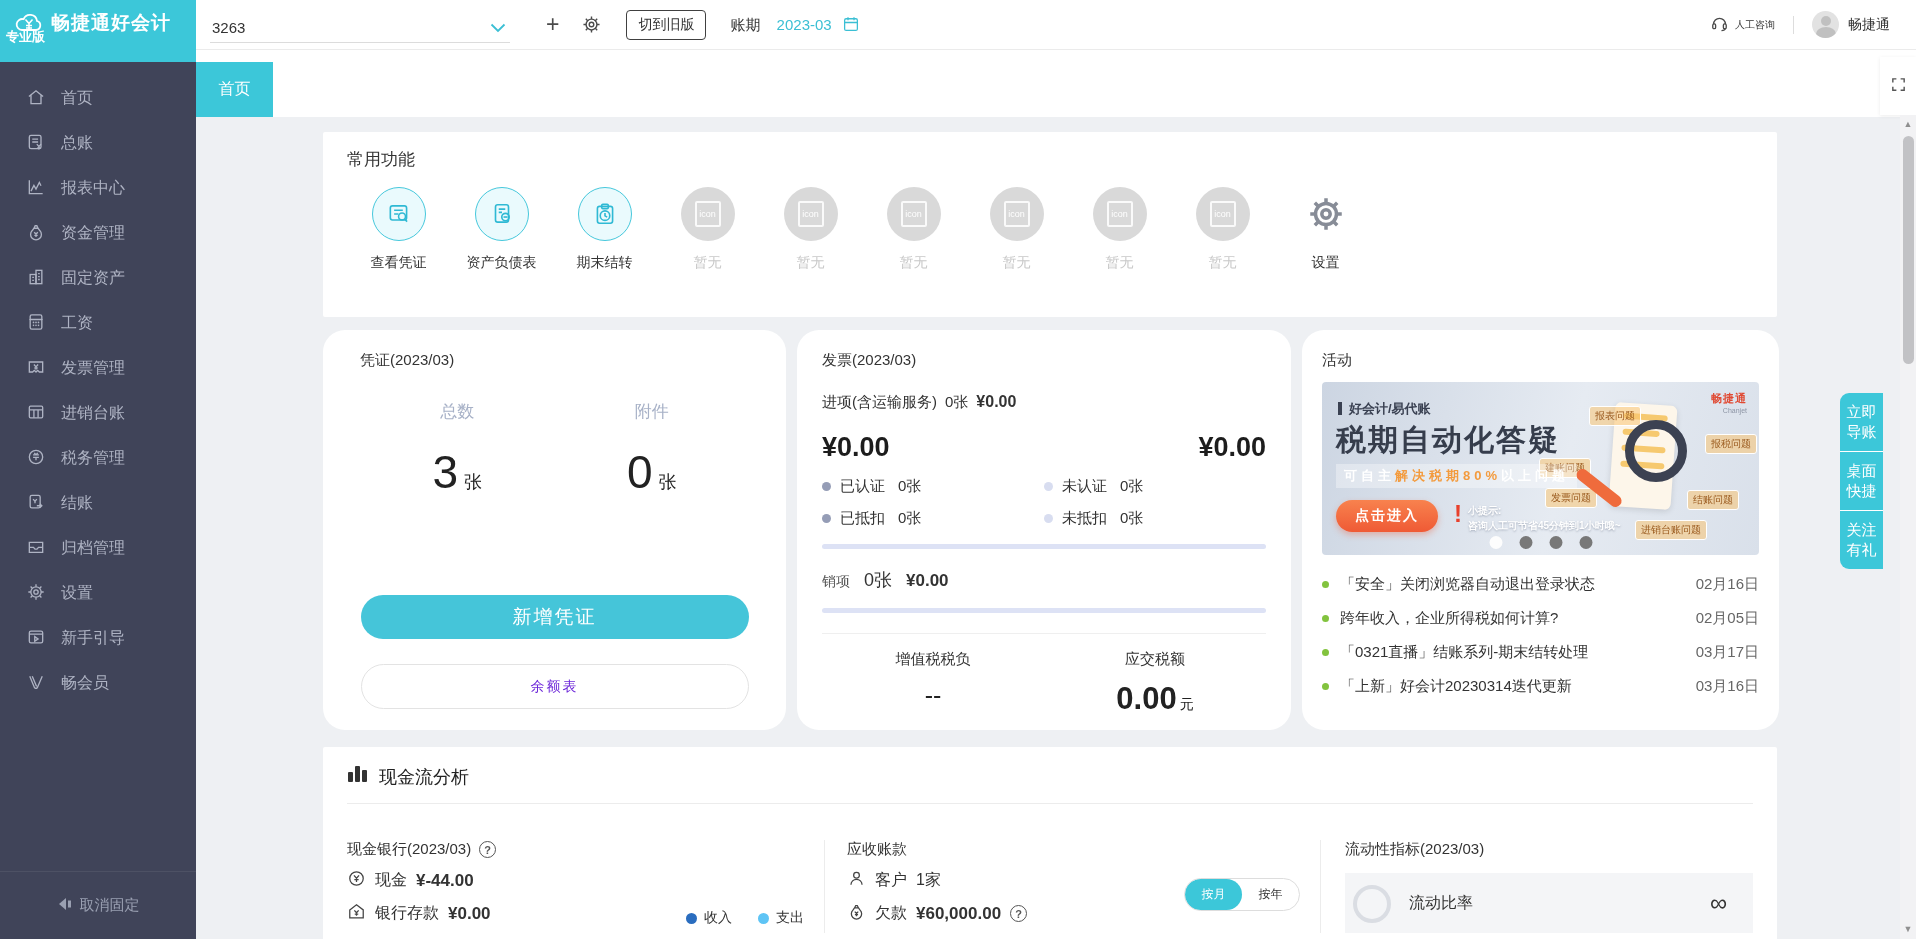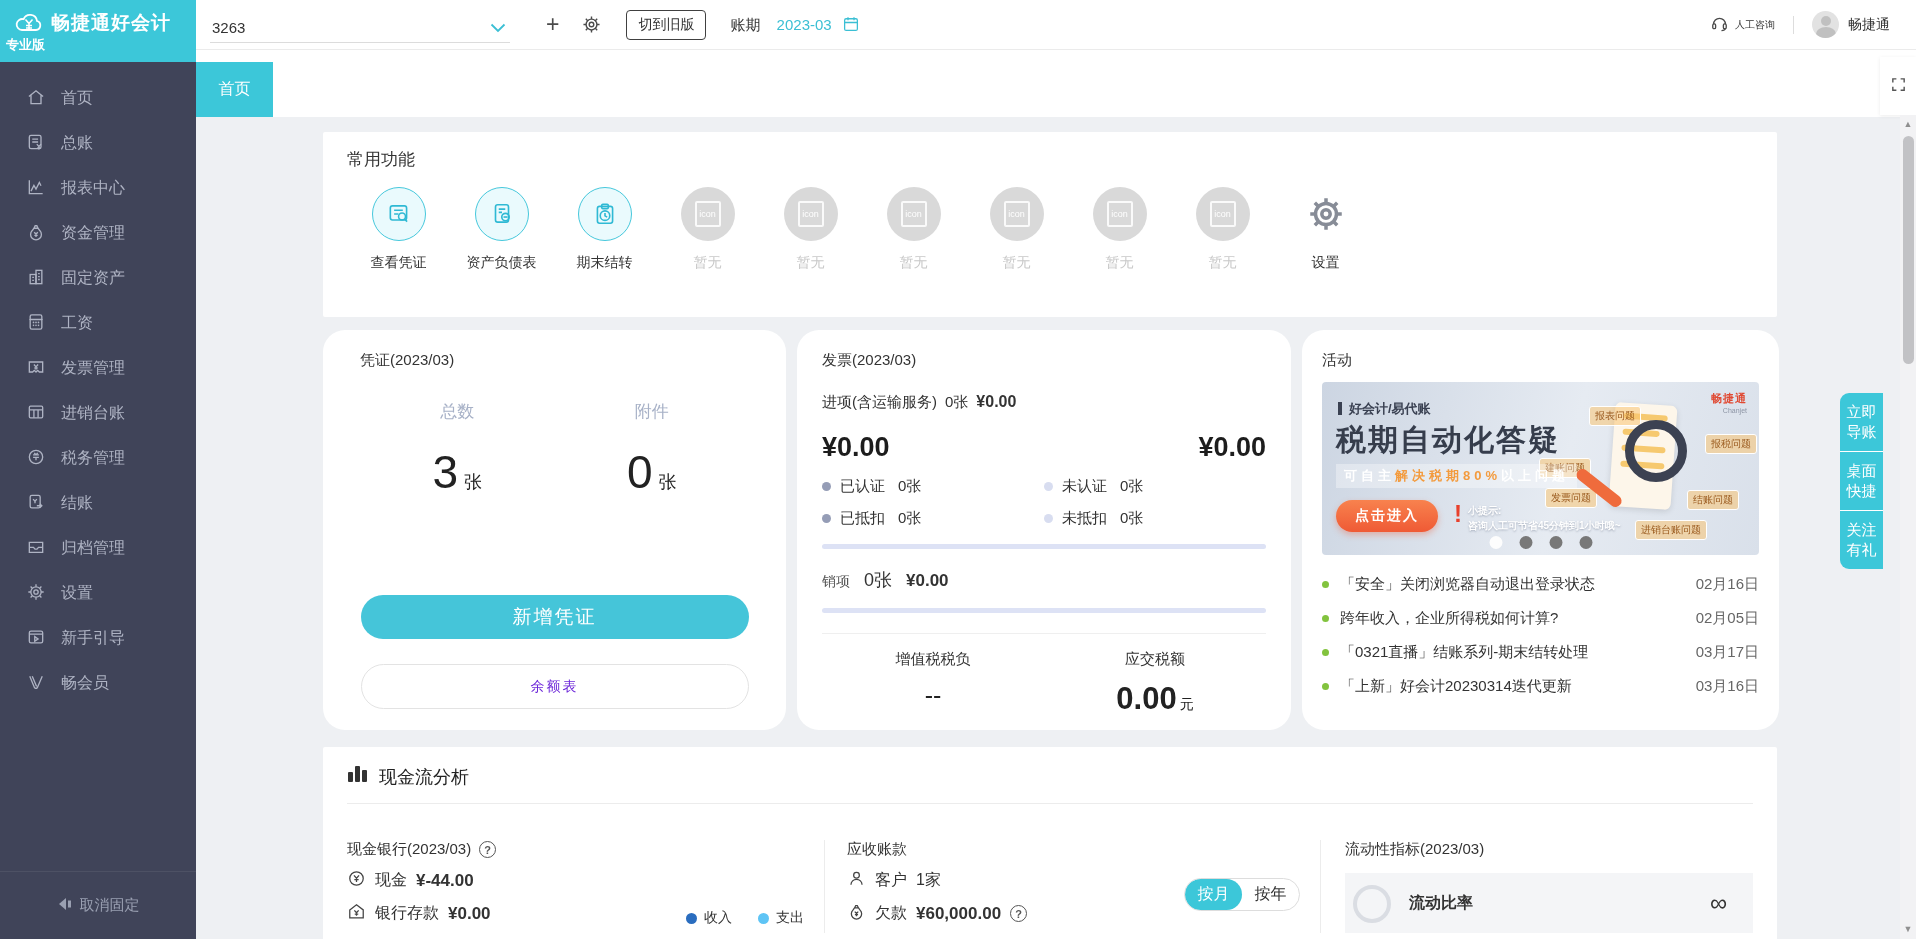--- a/index.html
+++ b/index.html
@@ -5,21 +5,21 @@
   html,body{margin:0;padding:0;width:1916px;height:939px;overflow:hidden;
     font-family:"Liberation Sans","DejaVu Sans",sans-serif;background:#eef0f3;color:#333;}
   *{box-sizing:border-box;}
   .app{display:flex;width:1916px;height:939px;}
 
   
   .sidebar{width:196px;background:#404459;display:flex;flex-direction:column;flex-shrink:0;}
   .logo{height:62px;background:#3cc7d9;color:#fff;position:relative;padding:10px 8px 0 14px;}
   .logo-row{display:flex;align-items:center;gap:7px;}
   .logo-title{font-size:19px;font-weight:bold;letter-spacing:1px;white-space:nowrap;}
-  .logo-sub{position:absolute;left:6px;bottom:8px;font-size:13px;font-weight:bold;}
+  .logo-sub{position:absolute;left:6px;bottom:16px;font-size:13px;font-weight:bold;}
   .nav{flex:1;padding-top:14px;}
   .nav-item{display:flex;align-items:center;gap:15px;height:45px;padding-left:26px;
     color:#aeb3c3;font-size:16px;cursor:pointer;}
   .nav-item svg{flex-shrink:0;}
   .unpin{height:68px;display:flex;align-items:center;justify-content:center;gap:6px;
     color:#9aa0b2;font-size:15px;border-top:1px solid rgba(255,255,255,.07);cursor:pointer;}
 
   
   .main{flex:1;display:flex;flex-direction:column;min-width:0;position:relative;}
   .topbar{height:50px;background:#fff;border-bottom:1px solid #ebebeb;display:flex;
@@ -147,27 +147,27 @@
   .cf-title{font-size:15px;color:#333;display:flex;align-items:center;gap:8px;}
   .cf-row{display:flex;align-items:center;gap:9px;margin-top:10px;font-size:16px;color:#333;}
   .cf-row b{font-size:17px;}
   .help{width:17px;height:17px;border:1.5px solid #555;border-radius:50%;display:inline-flex;
     align-items:center;justify-content:center;font-size:11px;font-weight:bold;color:#555;cursor:pointer;}
   .legend{display:flex;align-items:flex-end;gap:26px;margin-left:auto;padding-bottom:6px;font-size:14px;color:#333;}
   .legend .li{display:flex;align-items:center;gap:7px;}
   .legend .ld{width:11px;height:11px;border-radius:50%;}
   .toggle{margin-left:auto;margin-top:38px;display:flex;height:33px;border:1px solid #ddd;border-radius:17px;
     overflow:hidden;background:#fff;align-self:flex-start;}
-  .toggle span{width:57px;display:flex;align-items:center;justify-content:center;font-size:16px;cursor:pointer;color:#333;}
+  .toggle span{width:57px;display:flex;align-items:center;justify-content:center;font-size:12px;cursor:pointer;color:#333;}
   .toggle .on{background:#3cc7d9;color:#fff;border-radius:17px;}
   .liq-row{margin-top:14px;height:60px;background:#f4f5f7;display:flex;align-items:center;
     padding:0 26px 0 64px;position:relative;overflow:hidden;}
   .liq-row::before{content:"";position:absolute;left:8px;top:12px;width:30px;height:30px;
     border:4px solid #dadde3;border-radius:50%;}
-  .liq-label{font-size:16px;color:#333;flex:1;font-weight:bold;}
+  .liq-label{font-size:16px;color:#333;flex:1;}
   .liq-val{font-size:24px;color:#333;}
 
   
   .expand-btn{position:absolute;right:0;top:57px;width:36px;height:58px;background:#fff;
     box-shadow:0 1px 4px rgba(0,0,0,.08);display:flex;align-items:center;justify-content:center;cursor:pointer;}
   .scrollbar{position:absolute;right:0;top:115px;bottom:0;width:16px;background:#f2f2f4;
     display:flex;flex-direction:column;align-items:center;}
   .sb-arrow{font-size:9px;color:#8f8f8f;line-height:1;padding:5px 0;cursor:pointer;}
   .sb-thumb{width:11px;height:228px;background:#c2c2c5;border-radius:6px;margin-top:2px;cursor:pointer;}
   .sb-bottom{margin-top:auto;}

